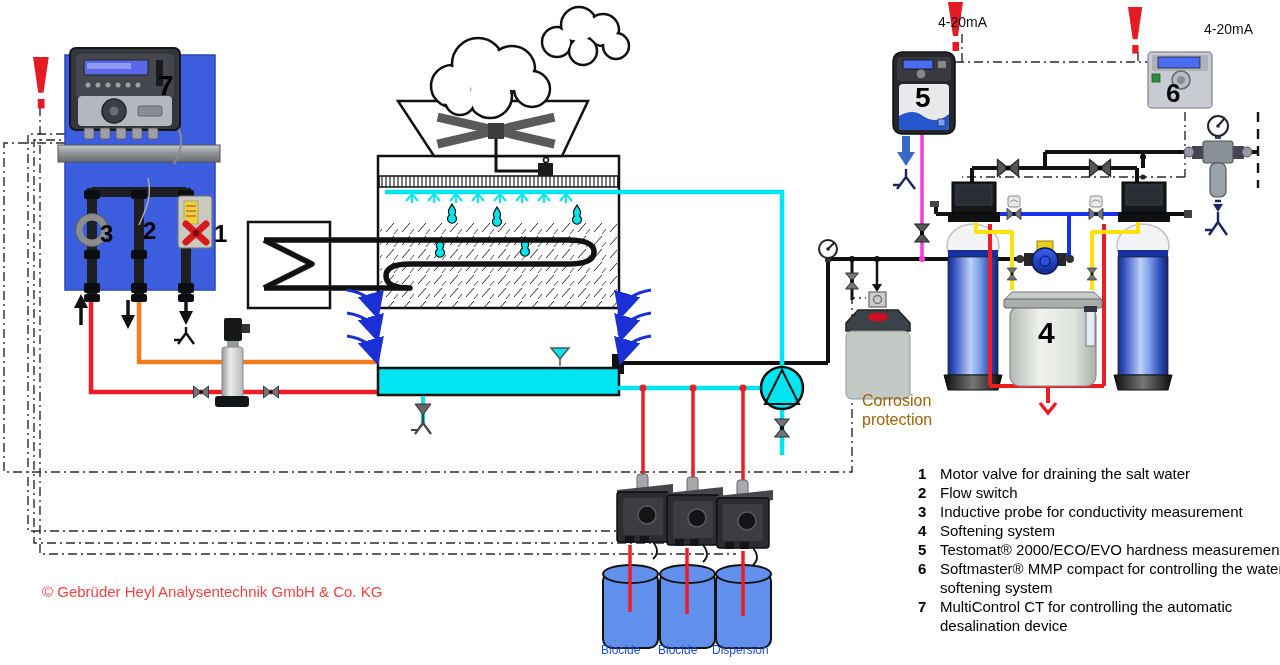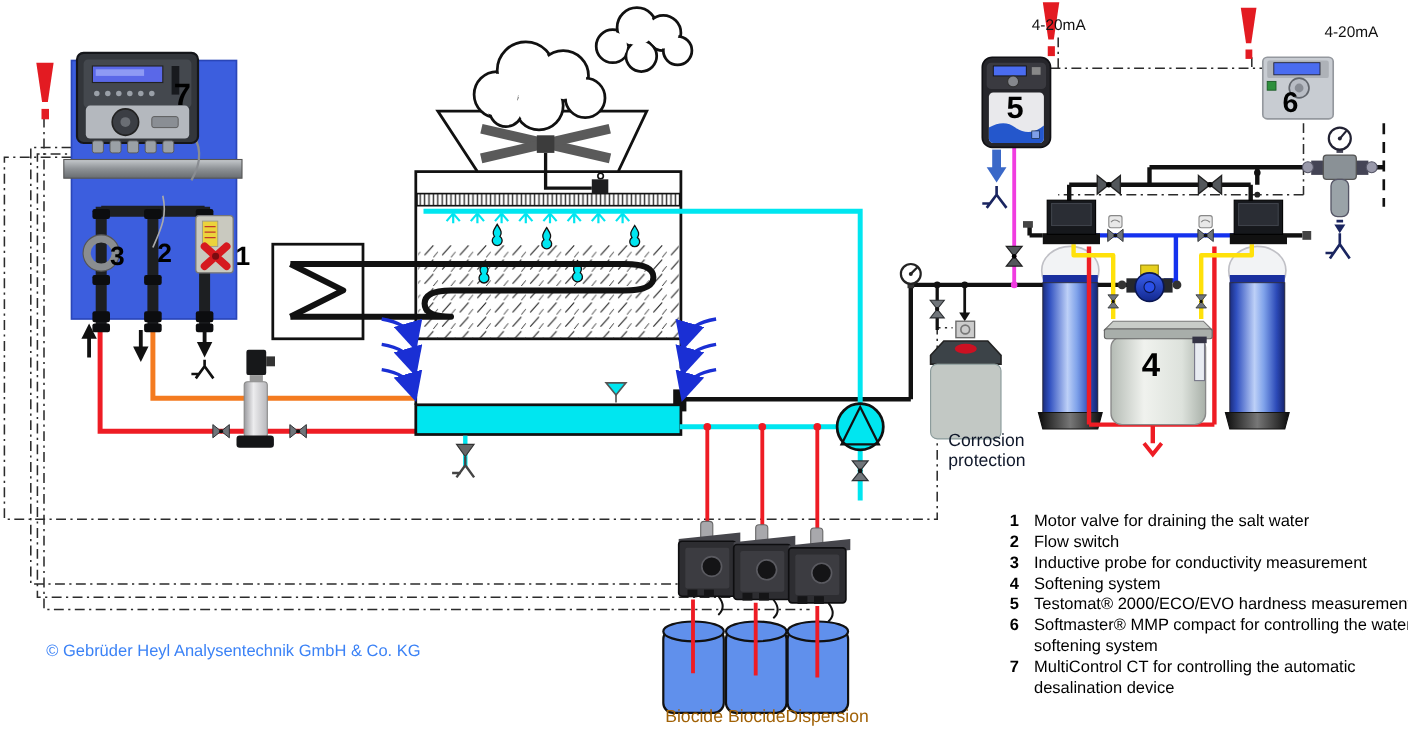--- a/index.html
+++ b/index.html
@@ -6,23 +6,23 @@
   #canvas{position:relative;width:1280px;height:665px;background:#fff;overflow:hidden;
           font-family:"Liberation Sans",sans-serif;color:#111;}
   #diagram-svg{position:absolute;left:0;top:0;}
   .ov{position:absolute;white-space:pre-line;}
   .callout{font-weight:bold;color:#000;}
   .smalllbl{font-size:14px;color:#111;margin-left:44px;}
   .legend{position:absolute;left:918px;top:464px;width:366px;font-size:15px;line-height:19px;color:#000;}
   .lrow{display:flex;}
   .lnum{width:22px;font-weight:bold;flex:none;}
   .ltxt{flex:1;}
-  .copyright{font-size:15px;color:#3b82f6;}
-  .biocide{font-size:16px;color:#a16207;text-align:center;}
-  .corrlbl{font-size:16px;line-height:19px;color:#0f172a;}
+  .copyright{font-size:15px;color:#ef4444;}
+  .biocide{font-size:12px;color:#1d4ed8;}
+  .corrlbl{font-size:16px;line-height:19px;color:#a16207;}
 </style>
 </head>
 <body>
 
 <div id="canvas">
 <svg id="diagram-svg" width="1280" height="665" viewBox="0 0 1280 665">
 <defs>
   <pattern id="hatch" width="16" height="13" patternUnits="userSpaceOnUse">
     <path d="M2,11 L10,2" stroke="#222" stroke-width="1"></path>
     <path d="M10,13 L14,8" stroke="#222" stroke-width="0.8"></path>

